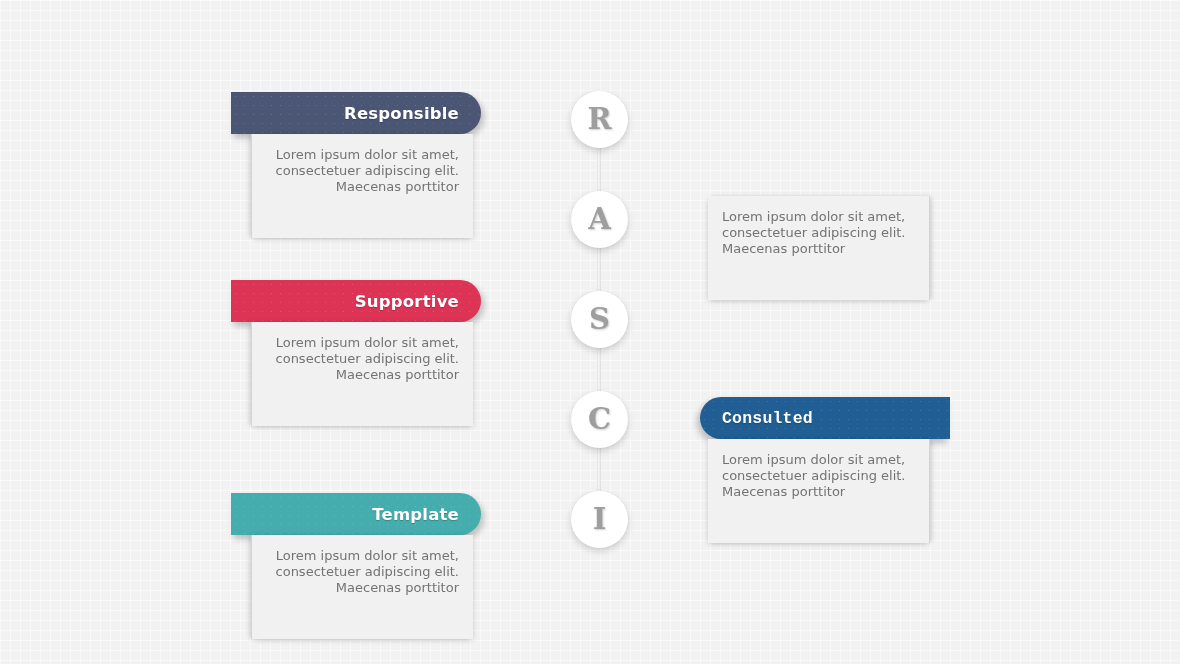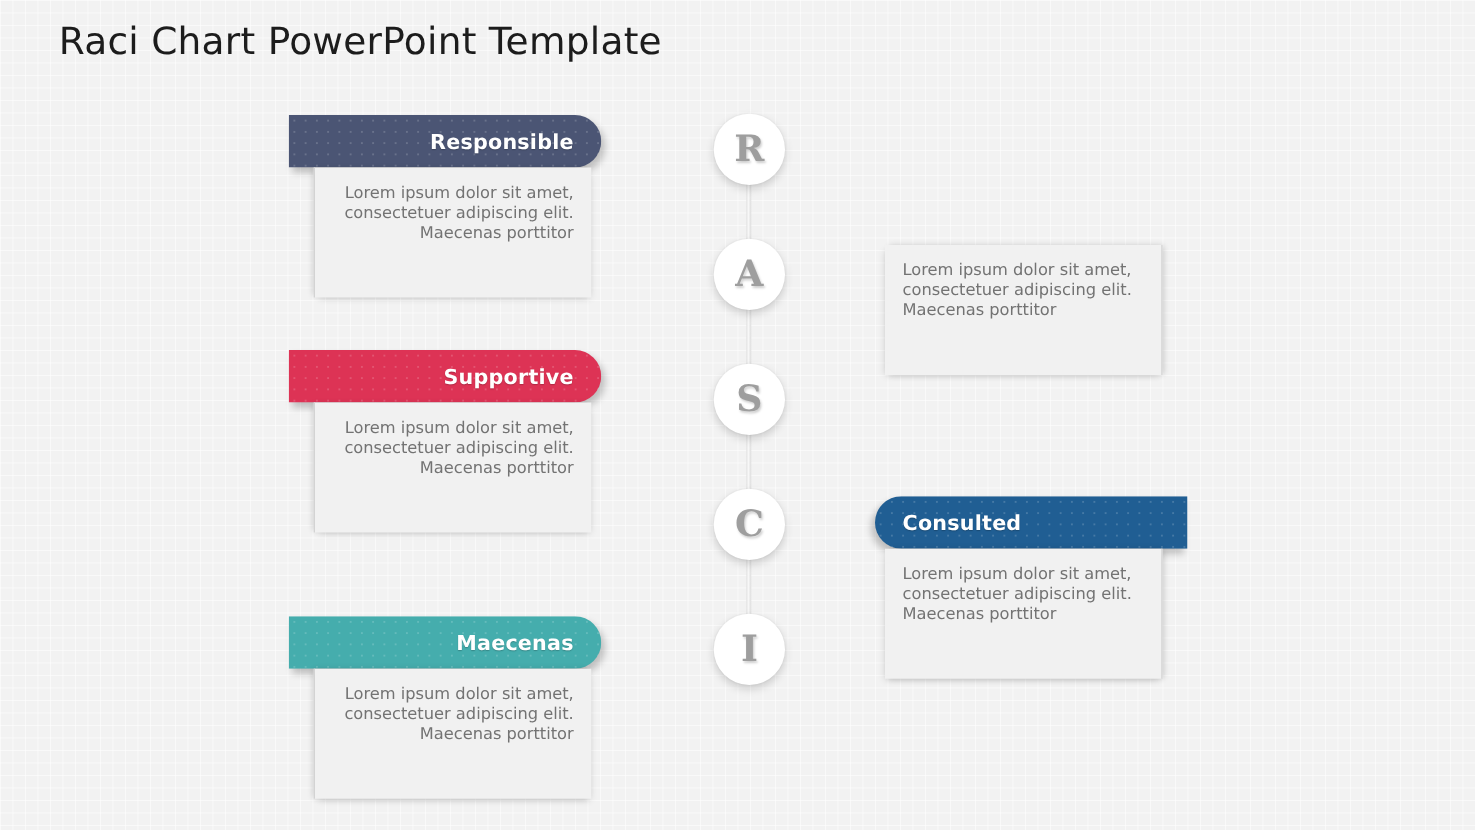--- a/index.html
+++ b/index.html
@@ -135,21 +135,20 @@
 
   .card-body-text {
     display: block;
   }
 </style>
 </head>
 <body style="background-color: rgb(242, 242, 242);">
 
 <div id="slide">
 
-  <div class="page-title">Raci Chart PowerPoint Template</div>
 
   <div class="spine"></div>
 
   <div class="node" style="left:571px; top:91px;">
     <span class="node-letter">R</span>
   </div>
 
   <div class="node" style="left:571px; top:191px;">
     <span class="node-letter">A</span>
   </div>
@@ -179,35 +178,35 @@
     <div class="card-header" style="background-color: rgb(221, 51, 85);">
       <span>Supportive</span>
     </div>
     <div class="card-body">
       <span class="card-body-text">Lorem ipsum dolor sit amet, consectetuer adipiscing elit. Maecenas porttitor</span>
     </div>
   </div>
 
   <div class="card left" style="left:231px; top:493px;">
     <div class="card-header" style="background-color: rgb(69, 173, 173);">
-      <span>Maecenas</span>
+      <span>Template</span>
     </div>
     <div class="card-body">
       <span class="card-body-text">Lorem ipsum dolor sit amet, consectetuer adipiscing elit. Maecenas porttitor</span>
     </div>
   </div>
 
   <div class="card right" style="left:700px; top:196px;">
     <div class="card-body">
       <span class="card-body-text">Lorem ipsum dolor sit amet, consectetuer adipiscing elit. Maecenas porttitor</span>
     </div>
   </div>
 
   <div class="card right" style="left:700px; top:397px;">
-    <div class="card-header" style="background-color: rgb(32, 94, 147);">
+    <div class="card-header" style="background-color: rgb(32, 94, 147); font-family: Liberation Mono, monospace;">
       <span>Consulted</span>
     </div>
     <div class="card-body">
       <span class="card-body-text">Lorem ipsum dolor sit amet, consectetuer adipiscing elit. Maecenas porttitor</span>
     </div>
   </div>
 
 </div>
 
 </body></html>

